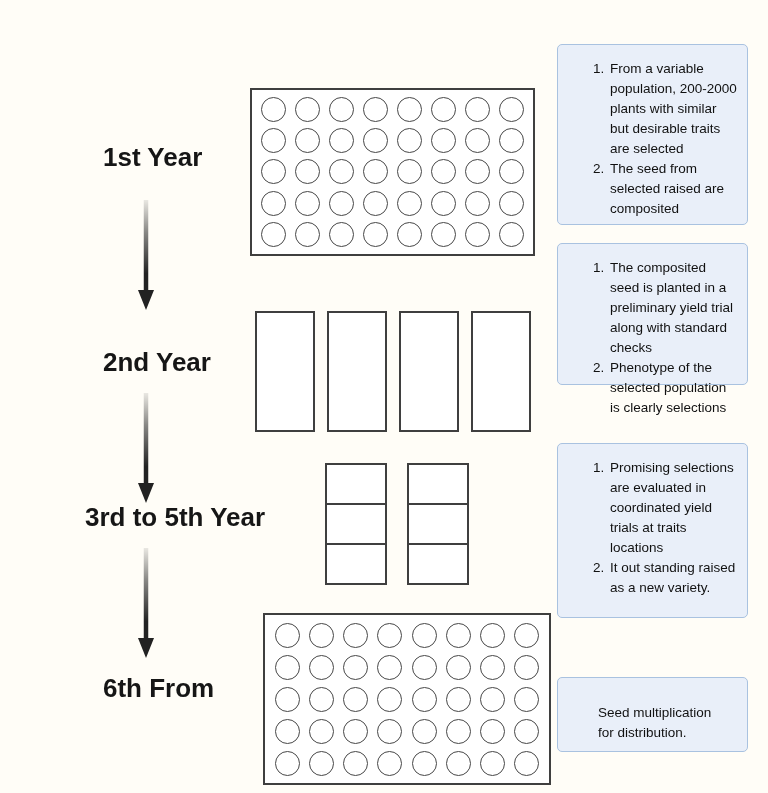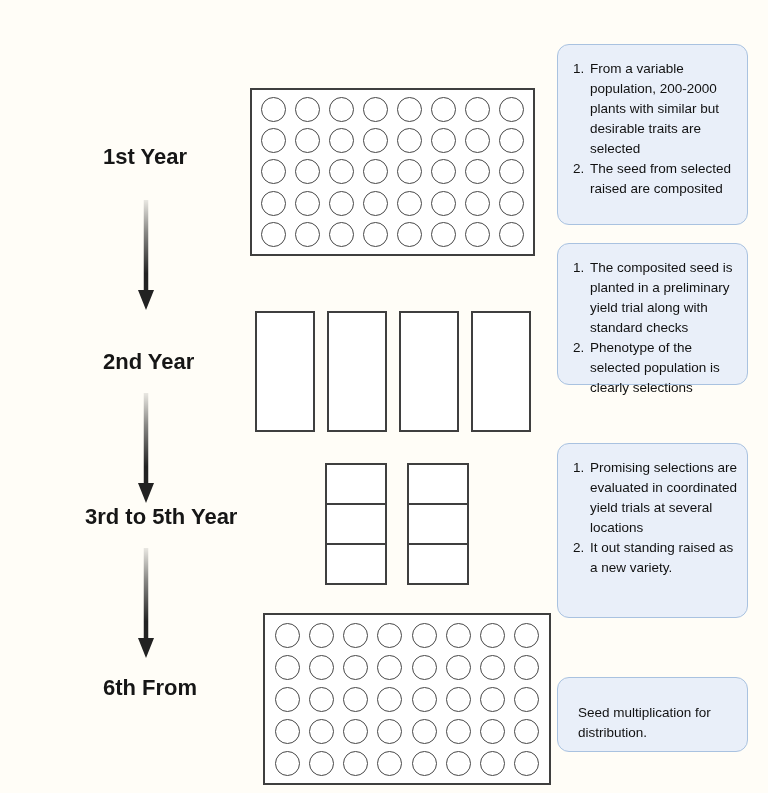--- a/index.html
+++ b/index.html
@@ -9,21 +9,21 @@
     font-family:"Liberation Sans", sans-serif;
     color:#141414;
     overflow:hidden;
     position:relative;
   }
   .canvas{position:absolute;inset:0;}
 
   
   .stage-label{
     position:absolute;
-    font-size:22px;
+    font-size:26px;
     font-weight:700;
     line-height:22px;
     color:#161616;
     white-space:nowrap;
   }
   #label-y1{left:103px;top:146px;}
   #label-y2{left:103px;top:351px;}
   #label-y35{left:85px;top:506px;}
   #label-y6{left:103px;top:677px;}
 
@@ -86,25 +86,26 @@
   .block .cell{flex:1;}
   .block .cell + .cell{border-top:2px solid #3f3f3f;}
 
   
   .note{
     position:absolute;
     left:557px;
     width:191px;
     background:#e9eff9;
     border:1.5px solid #a9c2e0;
-    border-radius:12px;
+    border-radius:5px;
     box-sizing:border-box;
     font-size:13.5px;
     line-height:20px;
     color:#111111;
+    padding-left:20px;
   }
   #note-1{top:44px;height:181px;}
   #note-2{top:243px;height:142px;}
   #note-3{top:443px;height:175px;}
   #note-4{top:677px;height:75px;}
   .note ol{
     margin:0;
     padding:14px 8px 12px 30px;
   }
   .note li{margin:0;padding-left:2px;}
@@ -253,21 +254,21 @@
     </ol>
   </div>
   <div class="note" id="note-2">
     <ol>
       <li>The composited seed is planted in a preliminary yield trial along with standard checks</li>
       <li>Phenotype of the selected population is clearly selections</li>
     </ol>
   </div>
   <div class="note" id="note-3">
     <ol>
-      <li>Promising selections are evaluated in coordinated yield trials at several locations</li>
+      <li>Promising selections are evaluated in coordinated yield trials at traits locations</li>
       <li>It out standing raised as a new variety.</li>
     </ol>
   </div>
   <div class="note" id="note-4">
     <p>Seed multiplication for distribution.</p>
   </div>
 
 </div>
 
 </body></html>

